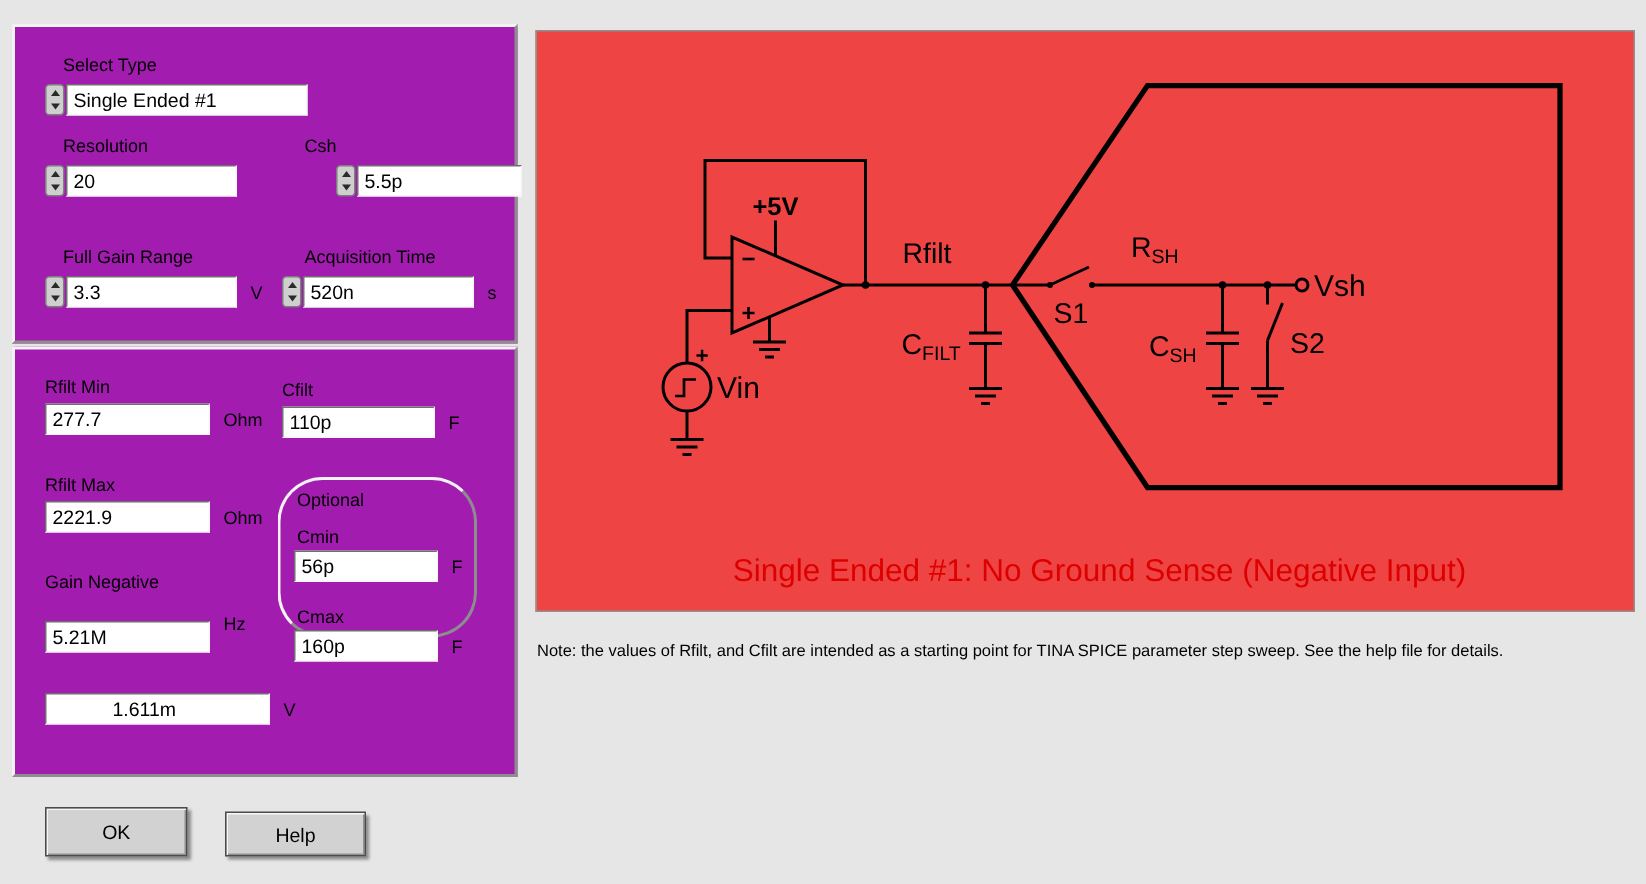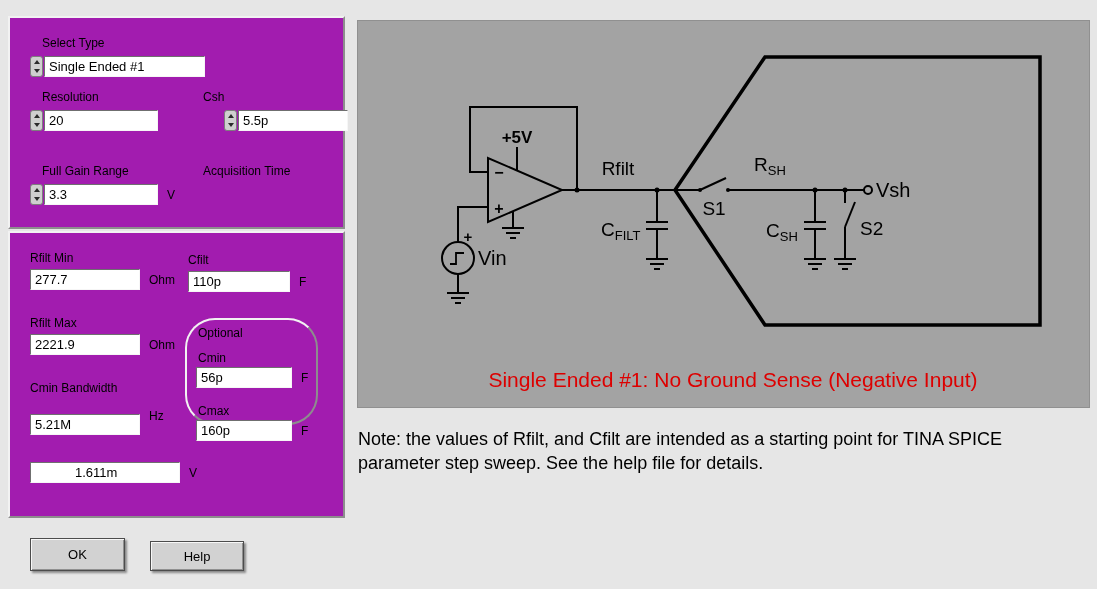--- a/index.html
+++ b/index.html
@@ -8,22 +8,22 @@
   .panel{position:absolute;background:#a21caf;border:2px solid;border-color:#f2f2f2 #8d8d8d #8d8d8d #f2f2f2;box-sizing:border-box;}
   .lbl{position:absolute;font-size:12px;white-space:nowrap;}
   .row{position:absolute;display:flex;align-items:center;gap:1px;}
   .spinner{width:13px;height:21px;background:#cfcfcf;border:1px solid #7d7d7d;border-radius:3px;display:flex;flex-direction:column;box-sizing:border-box;}
   .spin-up,.spin-down{flex:1;display:flex;align-items:center;justify-content:center;cursor:pointer;}
   .spin-up::after{content:"";border-left:3px solid transparent;border-right:3px solid transparent;border-bottom:4px solid #2a2a2a;}
   .spin-down::after{content:"";border-left:3px solid transparent;border-right:3px solid transparent;border-top:4px solid #2a2a2a;}
   .field{background:#fff;border:1px solid;border-color:#6f6f6f #f6f6f6 #f6f6f6 #6f6f6f;height:19px;font-size:13px;padding:0 4px;display:flex;align-items:center;white-space:nowrap;overflow:hidden;box-sizing:content-box;}
   .unit{font-size:12px;margin-left:8px;}
   .btn{position:absolute;background:#d2d2d2;border:1px solid #4c4c4c;box-shadow:inset 1px 1px 0 #f7f7f7,inset -1px -1px 0 #909090,2px 2px 2px rgba(0,0,0,.4);display:flex;align-items:center;justify-content:center;font-size:13px;cursor:pointer;box-sizing:border-box;}
-  .circuit-box{position:absolute;left:357px;top:20px;width:733px;height:388px;background:#a3a3a3;border:1px solid #909090;box-sizing:border-box;}
-  .note{position:absolute;left:358px;top:427px;width:700px;font-size:18px;line-height:1.35;}
+  .circuit-box{position:absolute;left:357px;top:20px;width:733px;height:388px;background:#ef4444;border:1px solid #909090;box-sizing:border-box;}
+  .note{position:absolute;left:358px;top:427px;width:700px;font-size:11px;line-height:1.35;}
   svg text{font-family:"Liberation Sans",sans-serif;}
 </style>
 </head>
 <body>
 
 <div class="app">
 
   <div class="panel" style="left:8px;top:16px;width:337px;height:213px;">
     <div class="lbl" style="left:32px;top:18px;">Select Type</div>
     <div class="row" style="left:20px;top:38px;">
@@ -57,20 +57,28 @@
     <div class="row" style="left:20px;top:166px;text-align:center;">
       <div class="spinner">
         <div class="spin-up"></div>
         <div class="spin-down"></div>
       </div>
       <div class="field" style="width:104px;">3.3</div>
       <span class="unit">V</span>
     </div>
 
     <div class="lbl" style="left:193px;top:146px;">Acquisition Time</div>
+    <div class="row" style="left:178px;top:166px;">
+      <div class="spinner">
+        <div class="spin-up"></div>
+        <div class="spin-down"></div>
+      </div>
+      <div class="field" style="width:104px;">520n</div>
+      <span class="unit">s</span>
+    </div>
   </div>
 
   <div class="panel" style="left:8px;top:231px;width:337px;height:287px;">
     <div class="lbl" style="left:20px;top:18px;">Rfilt Min</div>
     <div class="row" style="left:20px;top:36px;">
       <div class="field" style="width:100px;">277.7</div>
       <span class="unit">Ohm</span>
     </div>
 
     <div class="lbl" style="left:178px;top:20px;">Cfilt</div>
@@ -78,21 +86,21 @@
       <div class="field" style="width:92px;">110p</div>
       <span class="unit">F</span>
     </div>
 
     <div class="lbl" style="left:20px;top:83px;">Rfilt Max</div>
     <div class="row" style="left:20px;top:101px;">
       <div class="field" style="width:100px;">2221.9</div>
       <span class="unit">Ohm</span>
     </div>
 
-    <div class="lbl" style="left:20px;top:148px;">Cmin Bandwidth</div>
+    <div class="lbl" style="left:20px;top:148px;">Gain Negative</div>
     <div class="row" style="left:20px;top:164px;">
       <div class="field" style="width:100px;margin-top:17px;">5.21M</div>
       <span class="unit">Hz</span>
     </div>
 
     <div class="lbl" style="left:20px;top:213px;margin-top:16px;">Max Error Target</div>
     <div class="row" style="left:20px;top:229px;">
       <div class="field" style="width:100px;padding-left:44px;">1.611m</div>
       <span class="unit">V</span>
     </div>

